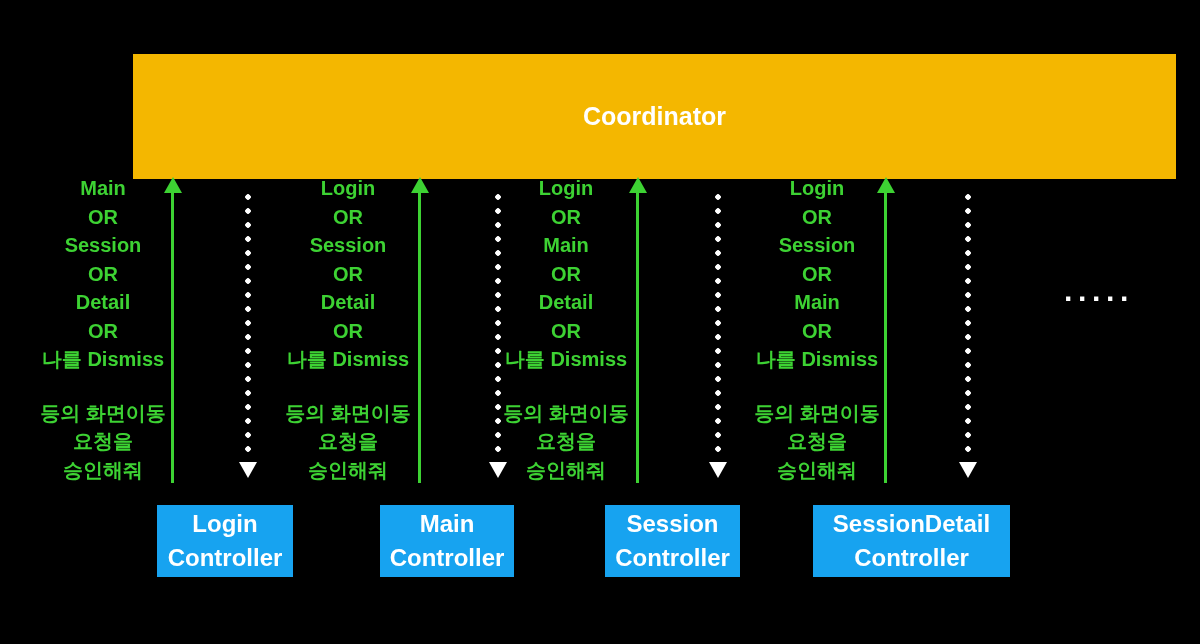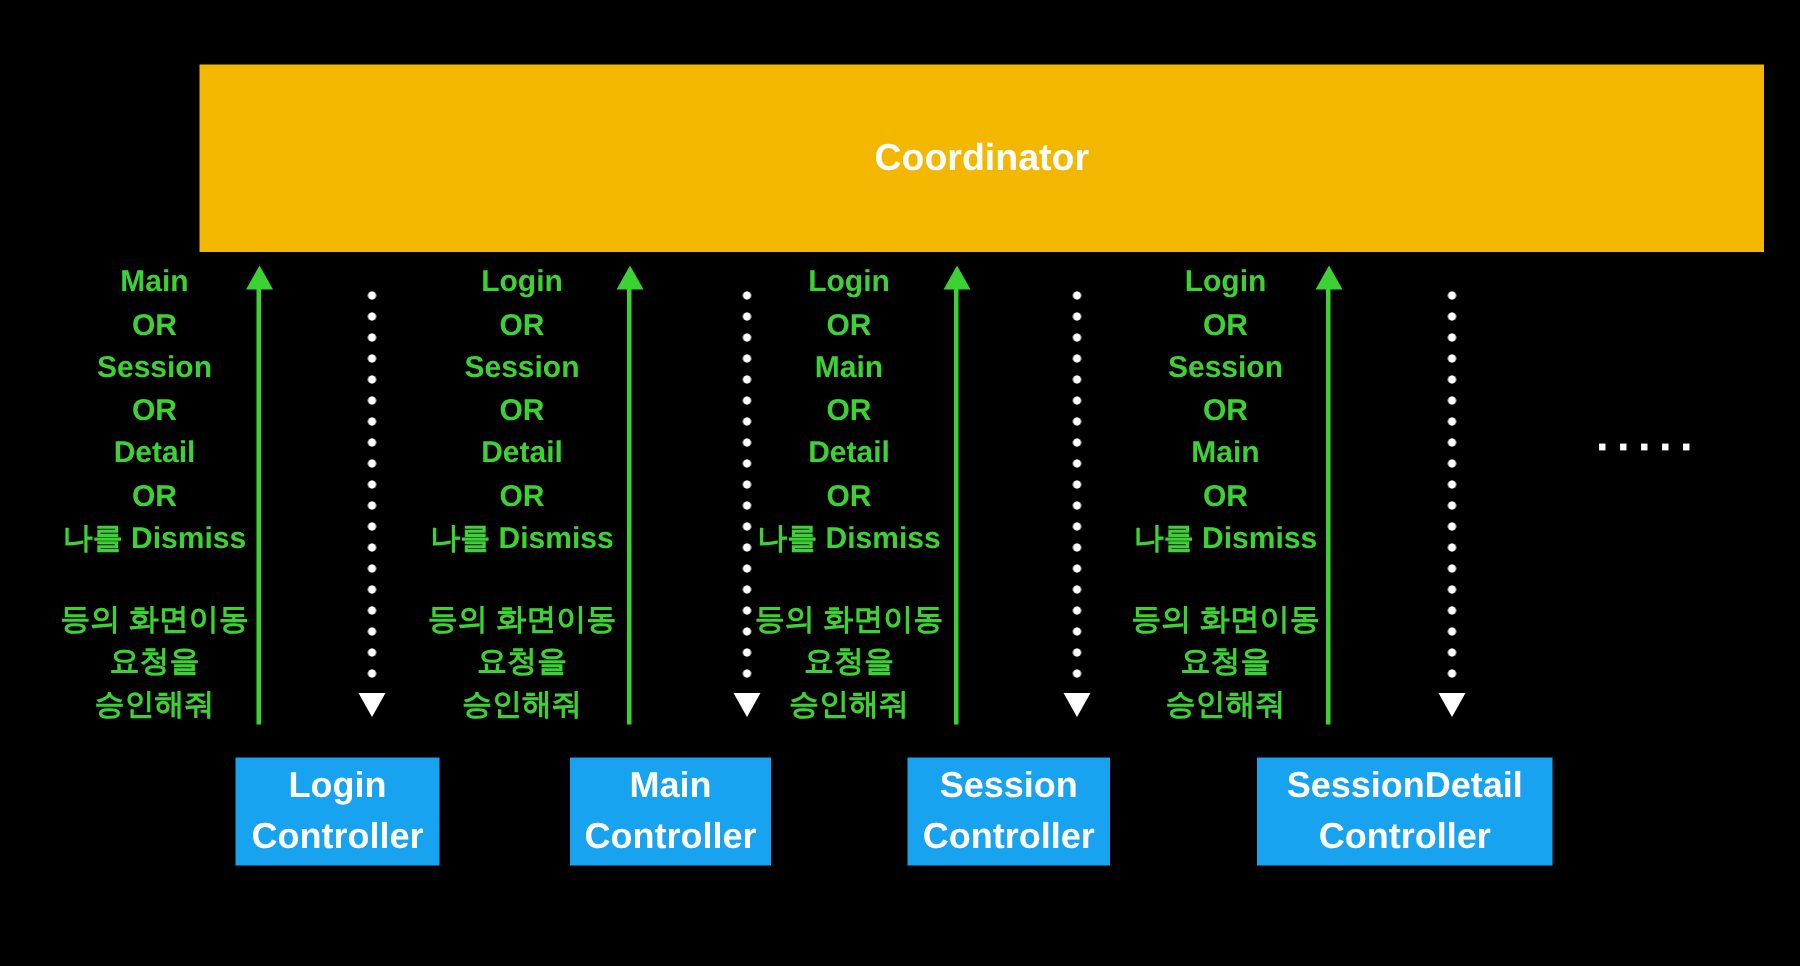--- a/index.html
+++ b/index.html
@@ -8,21 +8,21 @@
     width: 1200px;
     height: 644px;
     background: #000;
     overflow: hidden;
     font-family: "Liberation Sans", sans-serif;
   }
 
   
   .coordinator {
     position: absolute;
-    left: 133px; top: 43px;
+    left: 133px; top: 54px;
     width: 1043px; height: 125px;
     background: #F4B700;
     display: flex; align-items: center; justify-content: center;
     color: #fff; font-size: 25px; font-weight: bold;
   }
 
   
   .req-block {
     position: absolute;
     top: 174px;
@@ -97,21 +97,21 @@
 
   
   .req-c0 { left: 18px; }  .req-c1 { left: 263px; } .req-c2 { left: 481px; } .req-c3 { left: 732px; }
   .upl-c0 { left: 171px; } .upl-c1 { left: 418px; } .upl-c2 { left: 636px; } .upl-c3 { left: 884px; }
   .uph-c0 { left: 164px; } .uph-c1 { left: 411px; } .uph-c2 { left: 629px; } .uph-c3 { left: 877px; }
   .dnl-c0 { left: 245px; } .dnl-c1 { left: 495px; } .dnl-c2 { left: 715px; } .dnl-c3 { left: 965px; }
   .dnh-c0 { left: 239px; } .dnh-c1 { left: 489px; } .dnh-c2 { left: 709px; } .dnh-c3 { left: 959px; }
   .ctl-c0 { left: 157px; width: 136px; }
   .ctl-c1 { left: 380px; width: 134px; }
   .ctl-c2 { left: 605px; width: 135px; }
-  .ctl-c3 { left: 838px; width: 197px; }
+  .ctl-c3 { left: 813px; width: 197px; }
 </style>
 </head>
 <body>
 
 <div id="stage">
 
   <div class="coordinator">
     <span>Coordinator</span>
   </div>
 

